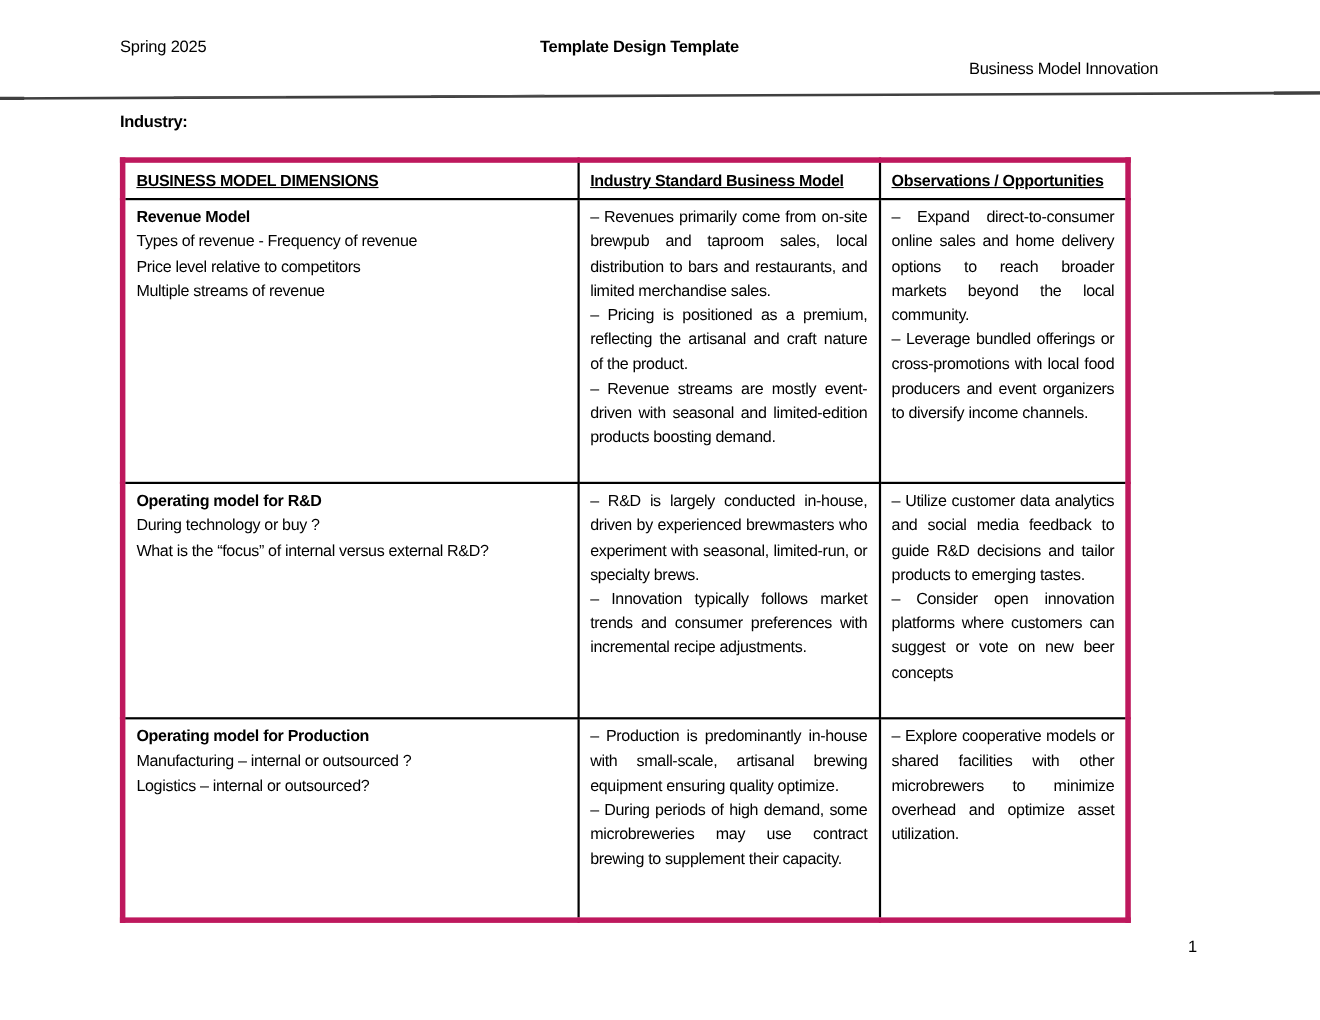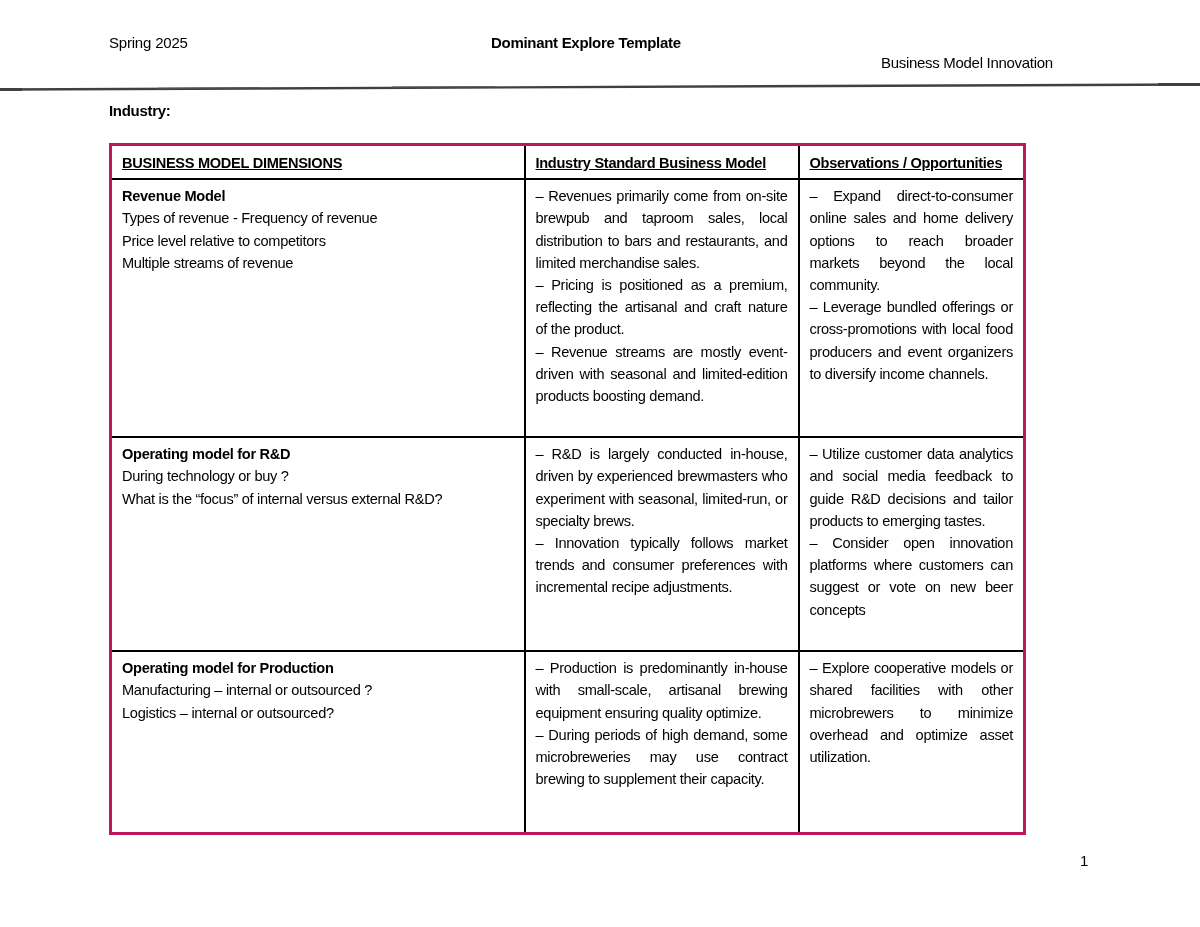--- a/index.html
+++ b/index.html
@@ -58,21 +58,21 @@
       font-weight: bold;
       letter-spacing: -0.3px;
     }
     .bm-table {
       position: absolute;
       left: 109px;
       top: 143px;
       width: 790px;
       border-collapse: collapse;
       table-layout: fixed;
-      border: 3px solid #be185d;
+      border: 5px solid #be185d;
     }
     .bm-table td, .bm-table th {
       border: 2px solid #000;
       vertical-align: top;
       padding: 5px 10px 4px 10px;
       font-size: 14.6px;
       line-height: 22.2px;
       font-weight: normal;
       text-align: left;
       letter-spacing: -0.3px;
@@ -108,21 +108,21 @@
       left: 1080px;
       top: 852px;
       font-size: 15px;
     }
   </style>
 </head>
 <body>
 
 <div class="page-header">
   <span class="hdr-left">Spring 2025</span>
-  <span class="hdr-center">Dominant Explore Template</span>
+  <span class="hdr-center">Template Design Template</span>
   <span class="hdr-right">Business Model Innovation</span>
 </div>
 
 <svg class="header-rule" viewBox="0 0 1200 10" preserveAspectRatio="none">
   <line x1="0" y1="7.5" x2="1200" y2="2.5" stroke="#404040" stroke-width="2.4"></line>
   <line x1="0" y1="7.5" x2="22" y2="7.5" stroke="#404040" stroke-width="3"></line>
   <line x1="158" y1="6.3" x2="260" y2="5.9" stroke="#505050" stroke-width="1.2"></line>
   <line x1="392" y1="5.2" x2="495" y2="4.8" stroke="#505050" stroke-width="1.2"></line>
   <line x1="1158" y1="2.6" x2="1200" y2="2.4" stroke="#404040" stroke-width="3"></line>
 </svg>

